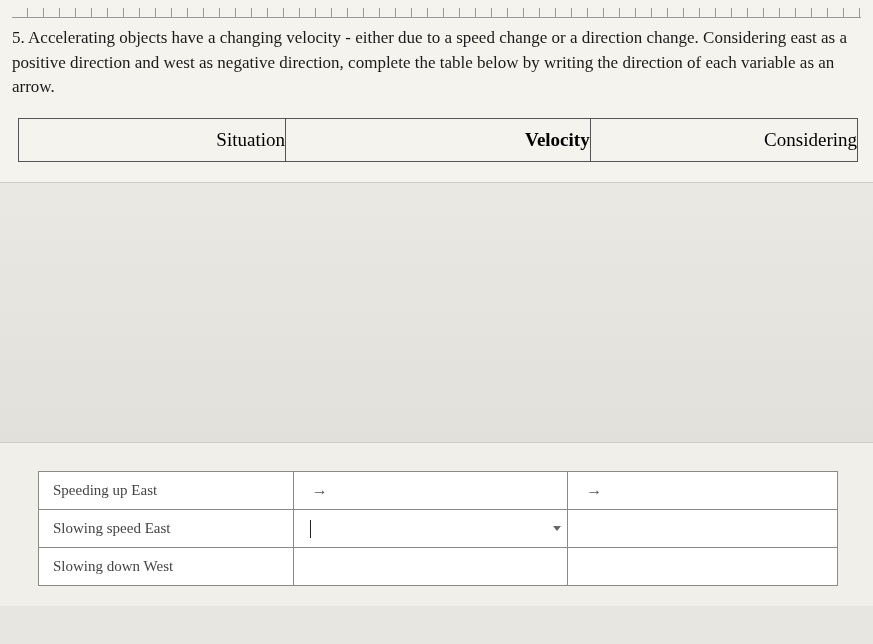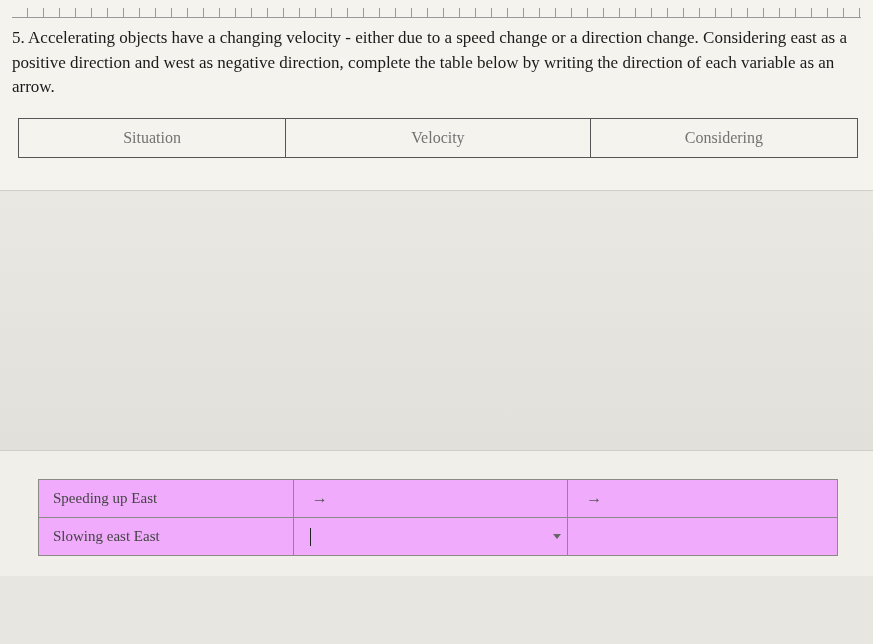--- a/index.html
+++ b/index.html
@@ -10,21 +10,21 @@
     body {
       font-family: 'Times New Roman', Georgia, serif;
       background: #e8e6e0;
       width: 873px;
       height: 644px;
       position: relative;
       overflow: hidden;
     }
     .page-top {
       background: #f5f3ee;
-      padding: 8px 12px 32px 12px;
+      padding: 8px 12px 20px 12px;
       border-bottom: 1px solid #d0cec8;
     }
     .ruler-marks {
       height: 10px;
       border-bottom: 1px solid #999;
       margin-bottom: 8px;
       background: repeating-linear-gradient(to right, transparent 0, transparent 15px, #999 15px, #999 16px);
     }
     .question-text {
       font-size: 17px;
@@ -34,27 +34,27 @@
       max-width: 850px;
     }
     .header-table {
       width: 840px;
       border-collapse: collapse;
       margin: 0 6px;
     }
     .header-table td {
       border: 1.5px solid #555;
       padding: 10px 0;
-      text-align: center;
-      font-size: 16px;
-      color: #737373;
+      text-align: right;
+      font-size: 19px;
+      color: #000000;
       background: #f5f3ee;
     }
     .header-table .col1 { width: 278px; }
-    .header-table .col2 { width: 318px; }
+    .header-table .col2 { width: 318px; font-weight: bold; }
     .header-table .col3 { width: 277px; }
 
     .gap-region {
       background: linear-gradient(to bottom, #eae8e2 0%, #e2e0da 100%);
       height: 260px;
       border-bottom: 1px solid #cfcdc6;
     }
 
     .answer-region {
       background: #f0efe9;
@@ -62,21 +62,21 @@
     }
     .answer-table {
       width: 800px;
       border-collapse: collapse;
     }
     .answer-table td {
       border: 1.2px solid #8a8a86;
       padding: 9px 14px;
       font-size: 15px;
       color: #444;
-      background: #f0abfc;
+      background: #ffffff;
       height: 38px;
       vertical-align: middle;
     }
     .answer-table .acol1 { width: 255px; }
     .answer-table .acol2 { width: 275px; position: relative; }
     .answer-table .acol3 { width: 270px; border-left: 1px solid #aaa; }
     .arrow {
       font-size: 16px;
       color: #555;
       padding-left: 4px;
@@ -130,22 +130,27 @@
 
 <div class="answer-region">
   <table class="answer-table">
     <tbody>
         <tr>
       <td class="acol1">Speeding up East</td>
       <td class="acol2"><span class="arrow">→</span></td>
       <td class="acol3"><span class="arrow">→</span></td>
     </tr>
     <tr>
-      <td class="acol1">Slowing east East</td>
+      <td class="acol1">Slowing speed East</td>
       <td class="acol2">
         <span class="edit-cursor"></span>
         <span class="dropdown-caret"></span>
       </td>
+      <td class="acol3"><span></span></td>
+    </tr>
+    <tr>
+      <td class="acol1">Slowing down West</td>
+      <td class="acol2"><span></span></td>
       <td class="acol3"><span></span></td>
     </tr>
   </tbody>
     </table>
 </div>
 
 </body></html>

